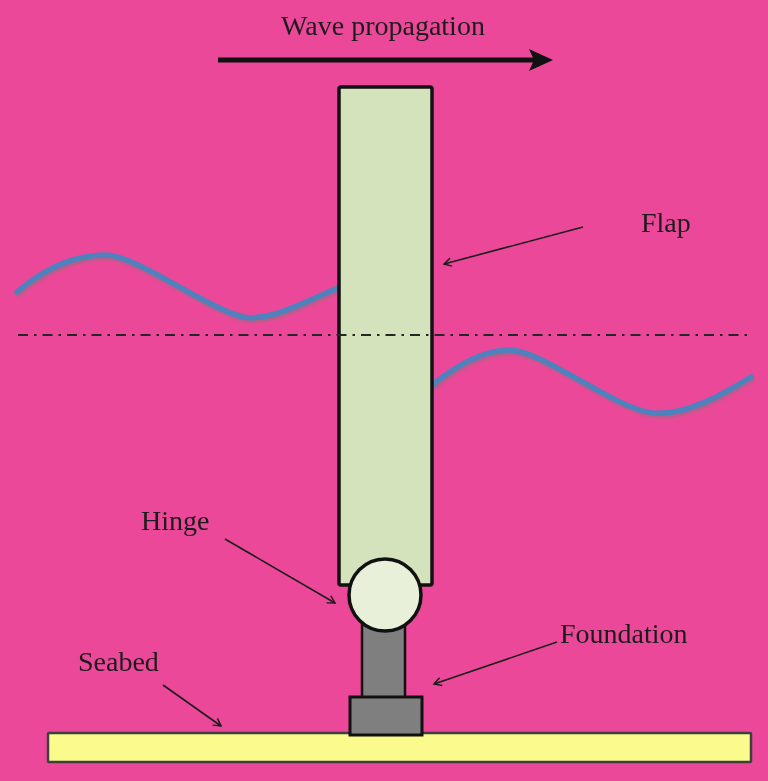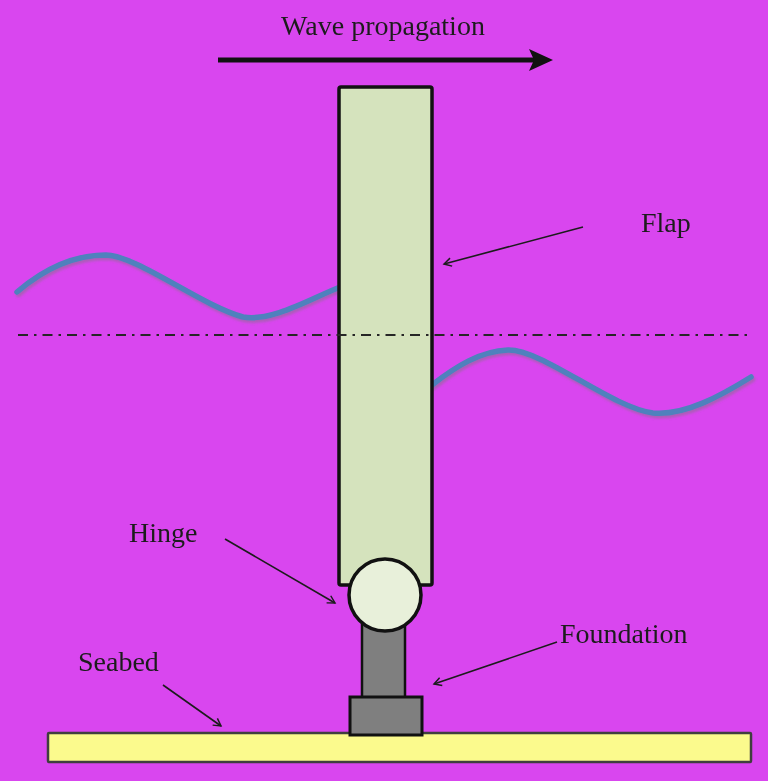--- a/index.html
+++ b/index.html
@@ -5,21 +5,21 @@
   html, body {
     margin: 0;
     padding: 0;
     background: #ffffff;
     font-family: "Liberation Serif", "DejaVu Serif", serif;
   }
   .stage {
     position: relative;
     width: 768px;
     height: 781px;
-    background: #d946ef;
+    background: #ec4899;
     overflow: hidden;
   }
   .stage svg {
     position: absolute;
     left: 0;
     top: 0;
   }
   .diagram-label {
     position: absolute;
     color: #1c1c1c;
@@ -30,21 +30,21 @@
   .title-label {
     position: absolute;
     top: 10px;
     left: 383px;
     transform: translateX(-50%);
     color: #1c1c1c;
     font-size: 28px;
     white-space: nowrap;
   }
   .lbl-flap       { left: 593px; top: 208px; margin-left: 48px; }
-  .lbl-hinge      { left: 129px; top: 506px; margin-top: 12px; }
+  .lbl-hinge      { left: 141px; top: 506px; }
   .lbl-foundation { left: 560px; top: 619px; }
   .lbl-seabed     { left: 78px;  top: 647px; }
 </style>
 </head>
 <body>
 
 <div class="stage">
 
   <svg width="768" height="781" viewBox="0 0 768 781">
     <defs>

